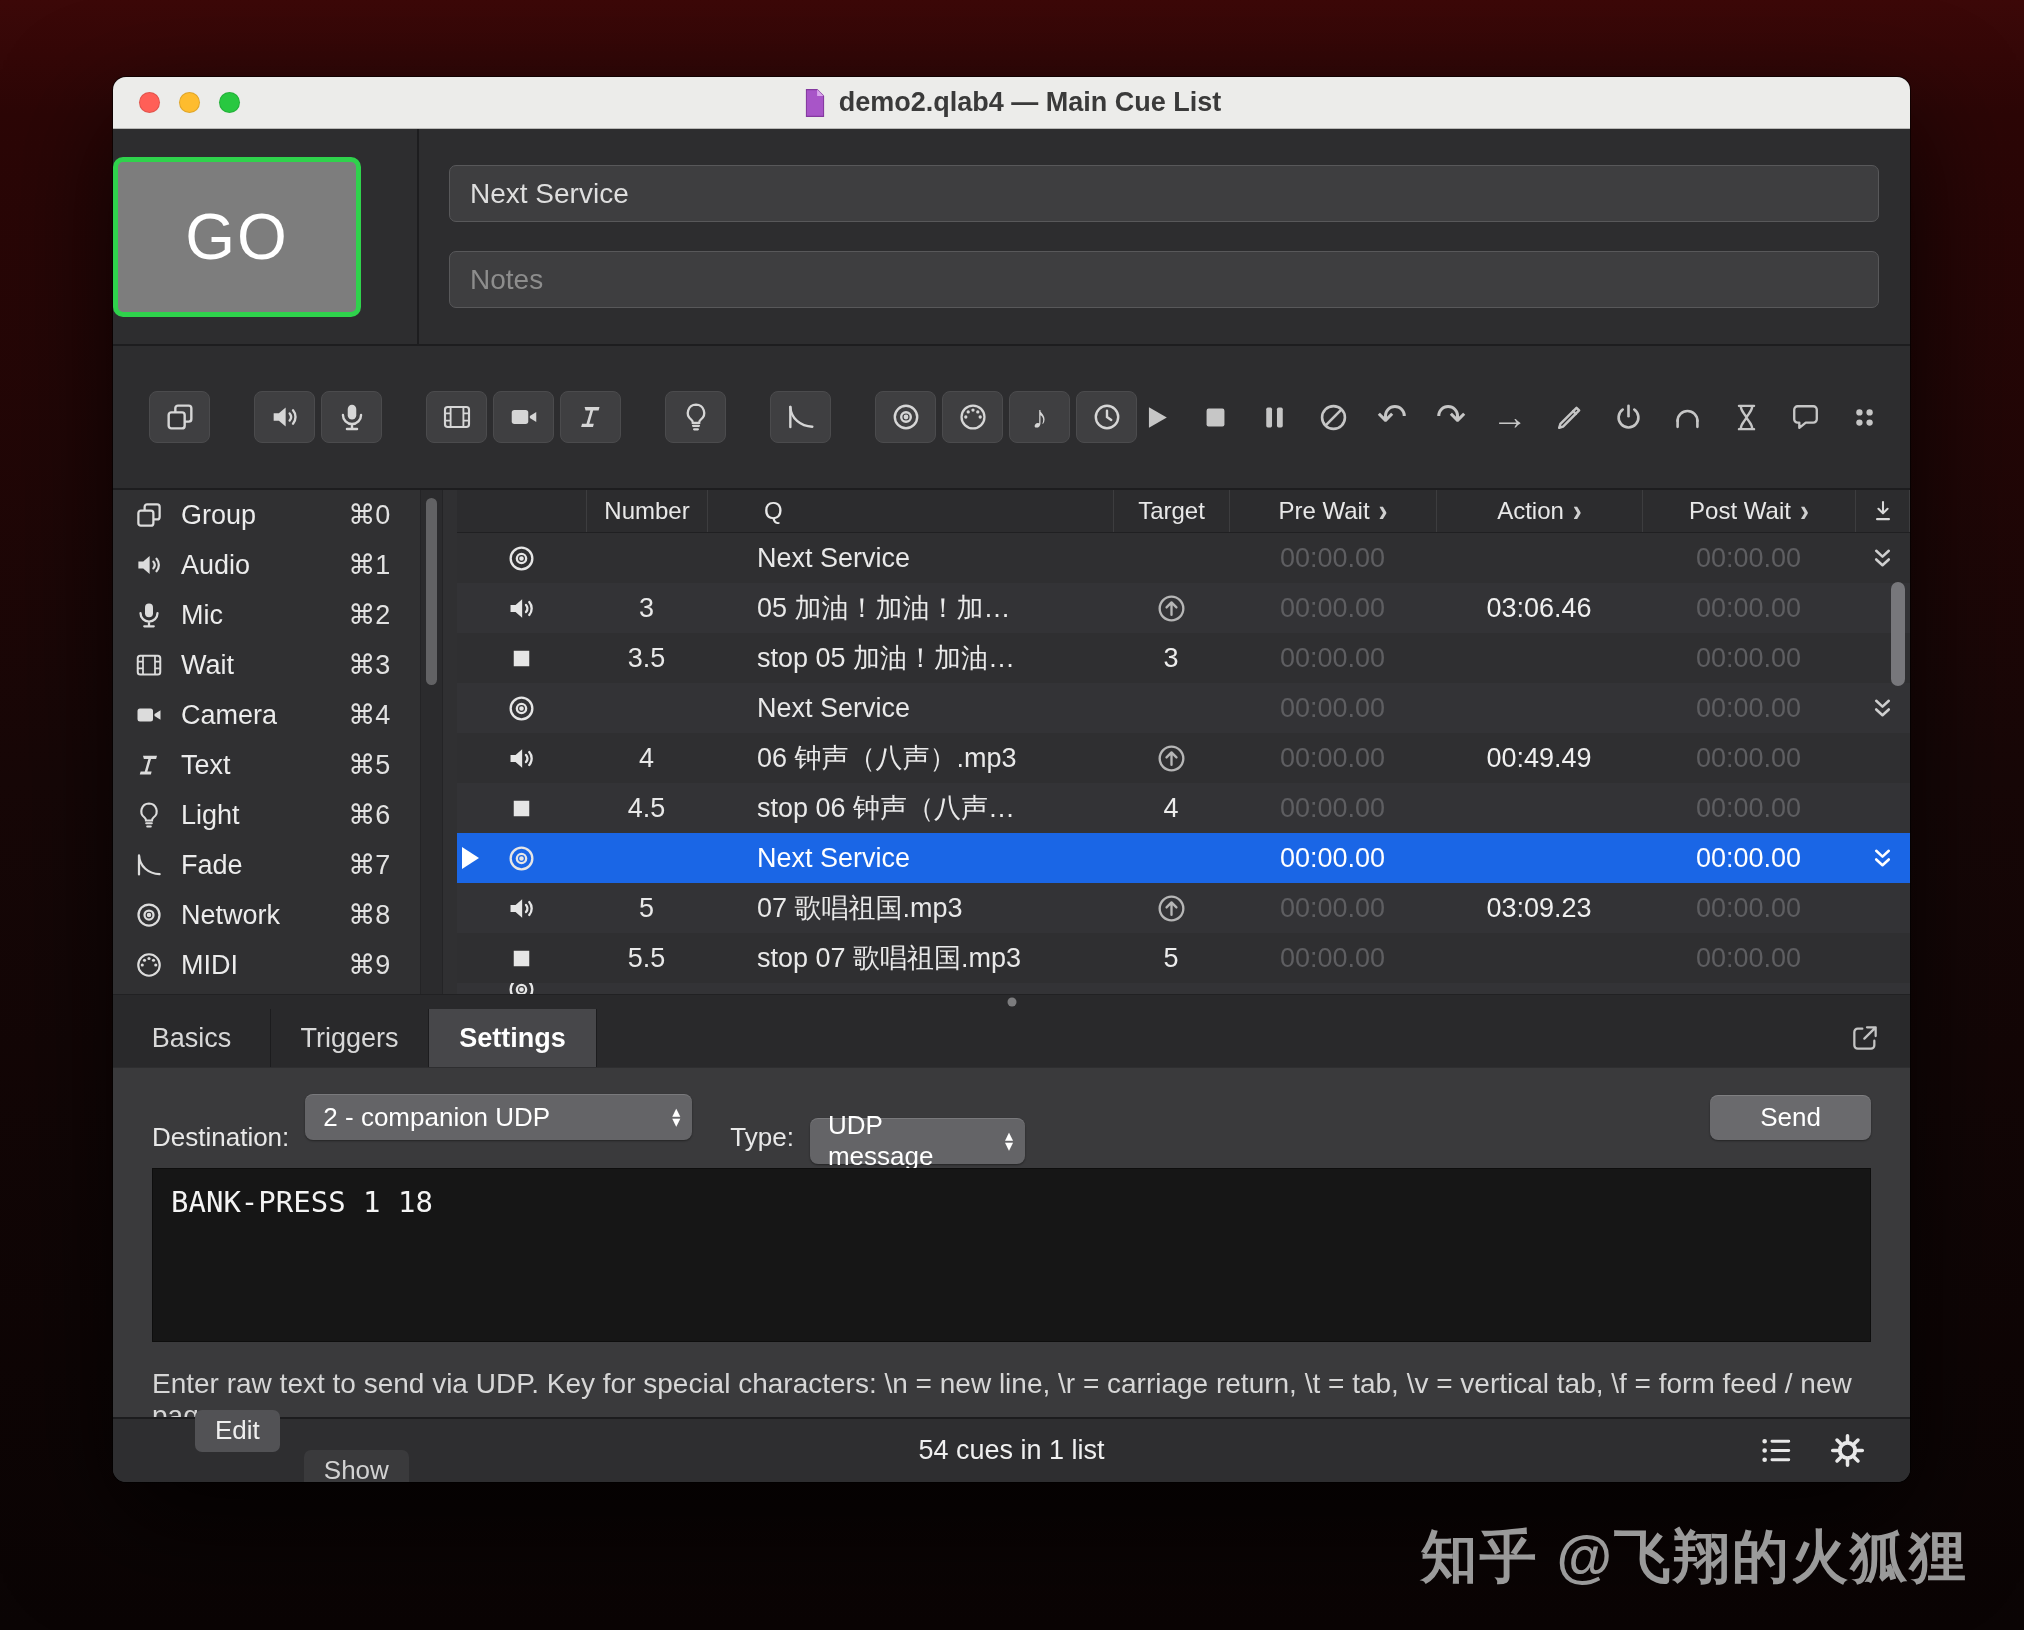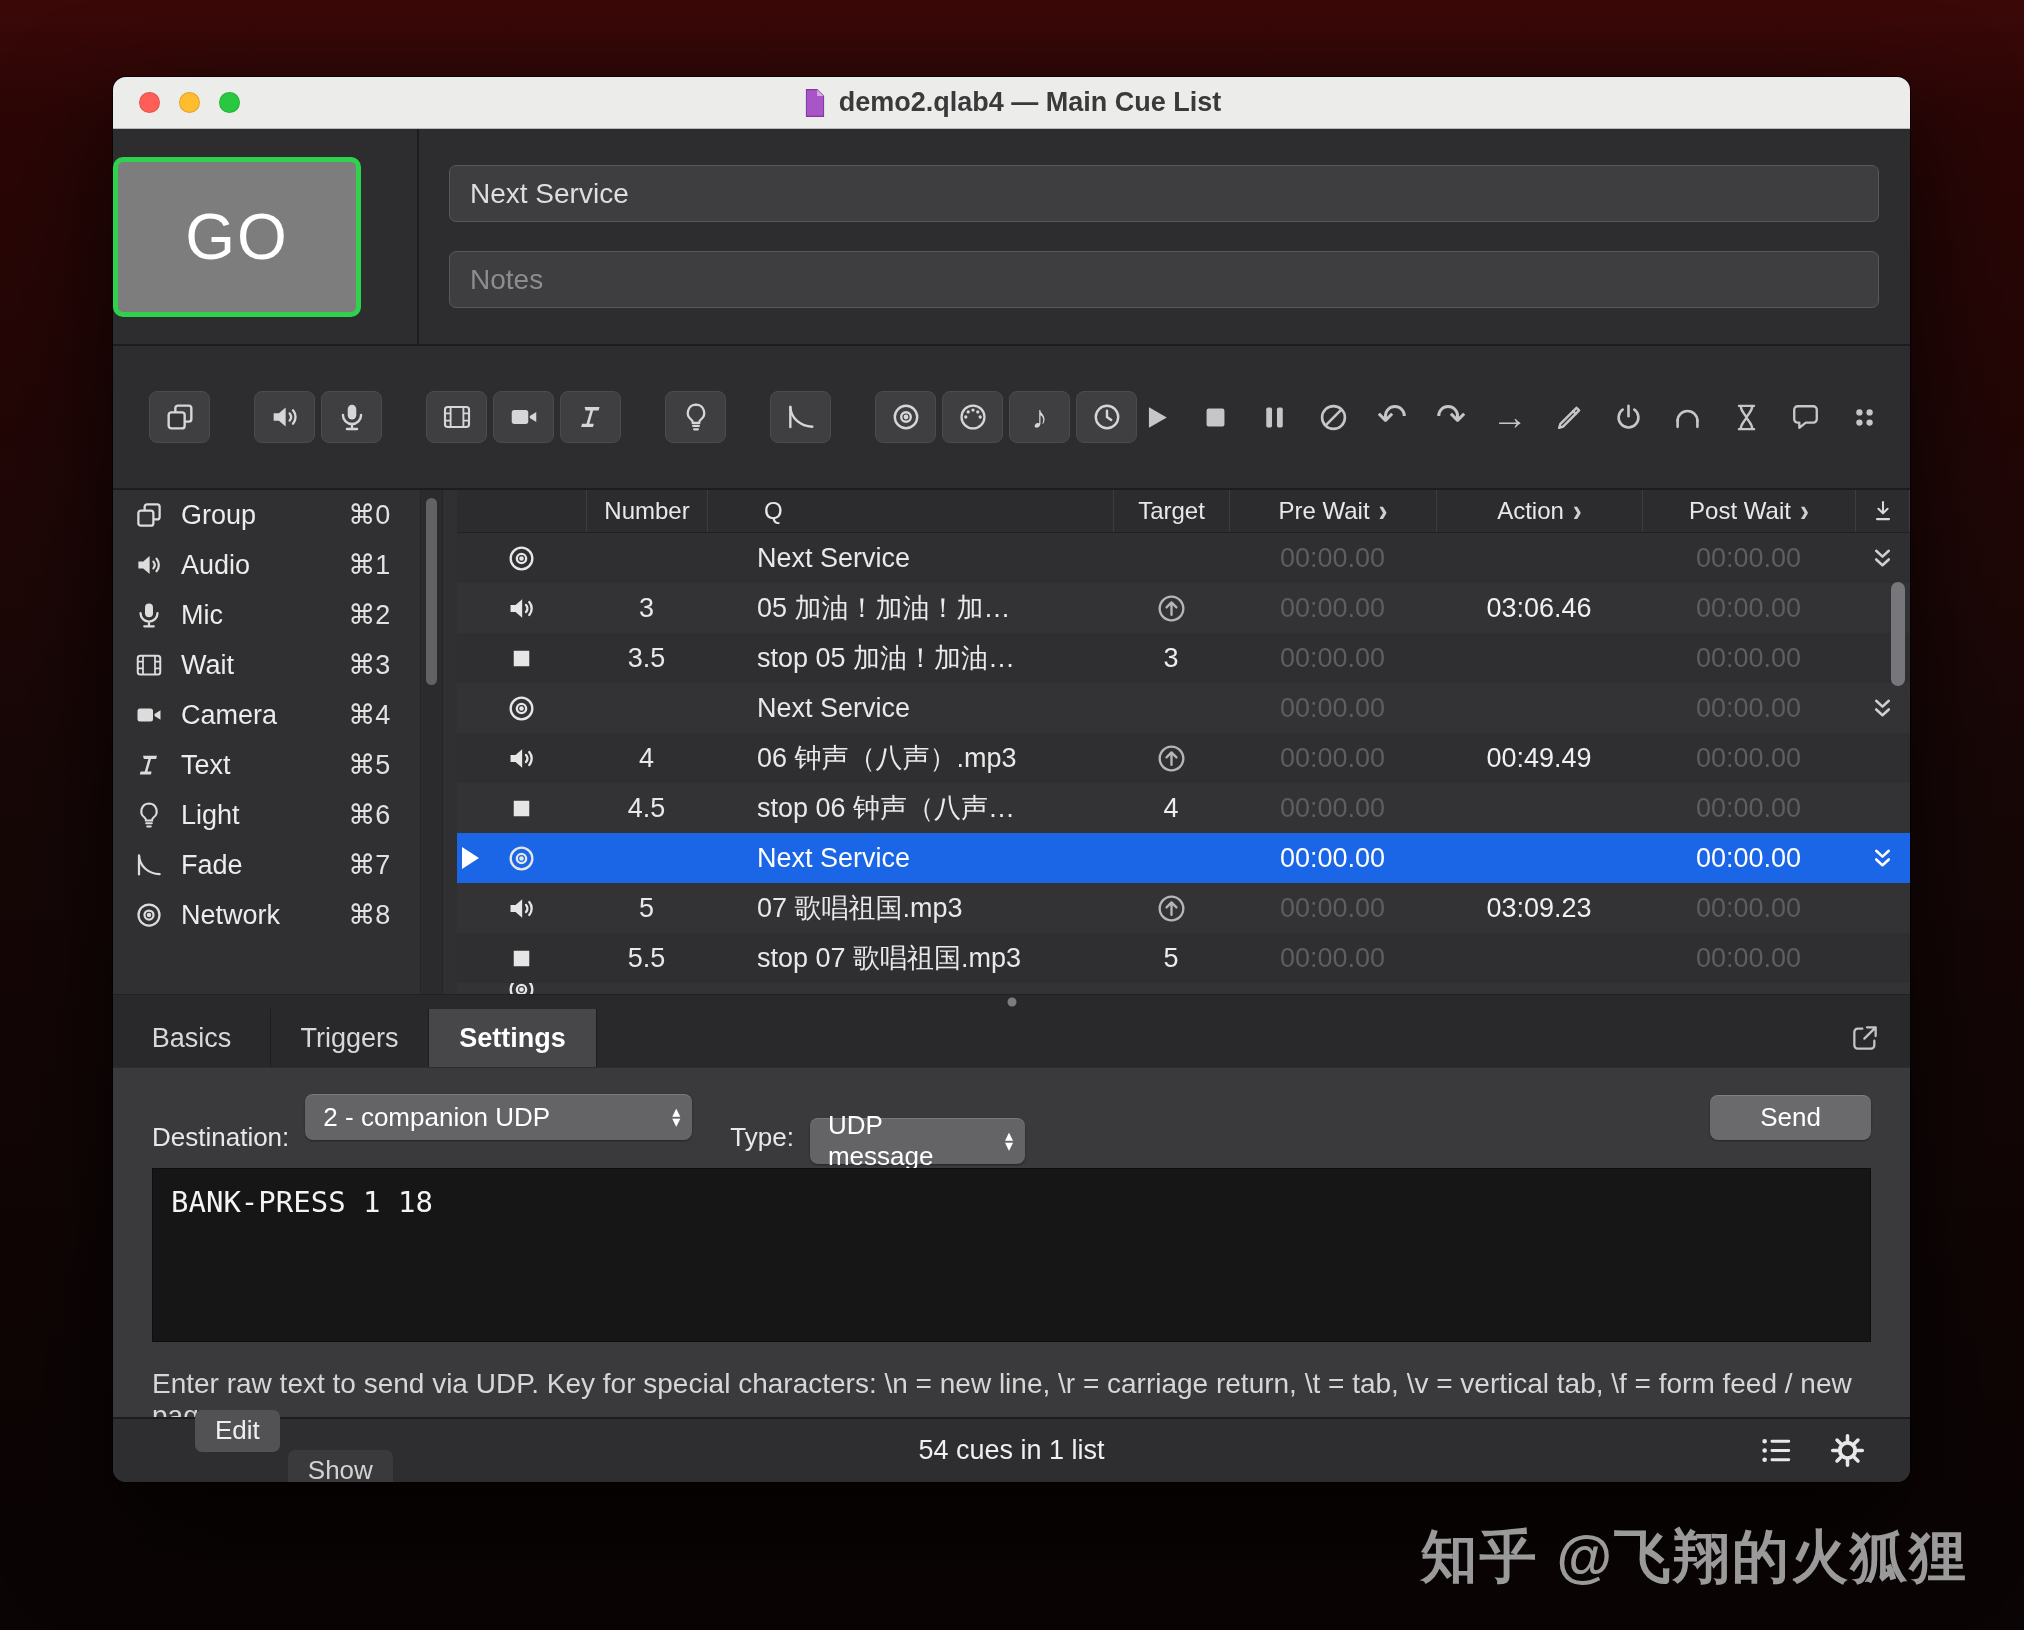--- a/index.html
+++ b/index.html
@@ -122,21 +122,21 @@
     font-size:26px; display:flex; align-items:center; justify-content:center;
     box-shadow: inset 0 1px 0 rgba(255,255,255,.14), 0 1px 2px rgba(0,0,0,.4); }
   .udp-box { position:absolute; top:100px; left:39px; right:39px; height:174px; background:#161616;
     border:1px solid #0e0e0e; color:#f4f4f4; font-family:"DejaVu Sans Mono","Liberation Mono",monospace;
     font-size:29px; padding:16px 18px; resize:none; outline:none; }
   .help { position:absolute; top:300px; left:39px; right:39px; font-size:28px; color:#d6d6d6; }
 
   
   .bottombar { height:65px; background:#2e2e30; border-top:2px solid #1c1c1e; display:flex; align-items:center;
     padding:0 44px; position:relative; }
-  .seg { display:flex; gap:8px;padding-left:38px; }
+  .seg { display:flex; gap:24px;padding-left:38px; }
   .seg-btn { height:42px; padding:0 20px; border-radius:7px; font-size:26px; display:flex; align-items:center; color:#efefef; }
   .seg-btn.active { background:#525255; }
   .seg-btn.inactive { background:#3a3a3c; color:#d2d2d2;margin-top:40px; }
   .status { position:absolute; left:50%; transform:translateX(-50%); font-size:27px; color:#f0f0f0; }
   .bb-icons { margin-left:auto; display:flex; gap:34px; align-items:center; color:#e8e8e8; }
   .bb-icons .icon svg { width:37px; height:37px; }
 
   .watermark { position:absolute; right:56px; bottom:34px; font-size:57px; font-weight:600;
     color:#9a9a9a; letter-spacing:2px; }
 </style>
@@ -467,20 +467,36 @@
         <div class="sb-item">
           <span class="icon">
             <svg viewBox="0 0 24 24" fill="none" stroke="currentColor" stroke-width="1.8">
               <circle cx="12" cy="12" r="8.4"></circle>
               <circle cx="12" cy="12" r="3.6"></circle>
               <circle cx="12" cy="12" r="0.9" fill="currentColor"></circle>
             </svg>
           </span>
           <span class="sb-label">Network</span>
           <span class="sb-short">⌘8</span>
+        </div>
+        <div class="sb-item">
+          <span class="icon">
+            <svg viewBox="0 0 24 24" fill="none" stroke="currentColor" stroke-width="1.7">
+              <circle cx="12" cy="12" r="8.6"></circle>
+              <g fill="currentColor" stroke="none">
+                <circle cx="6.6" cy="12" r="1.25"></circle>
+                <circle cx="8.4" cy="8.2" r="1.25"></circle>
+                <circle cx="12" cy="6.8" r="1.25"></circle>
+                <circle cx="15.6" cy="8.2" r="1.25"></circle>
+                <circle cx="17.4" cy="12" r="1.25"></circle>
+              </g>
+            </svg>
+          </span>
+          <span class="sb-label">MIDI</span>
+          <span class="sb-short">⌘9</span>
         </div>
       </div>
     <div class="sb-scroll">
       <div class="sb-thumb"></div>
     </div>
     <div class="cuetable">
       <div class="thead">
           <div class="th"></div>
           <div class="th">
             <span>Number</span>

